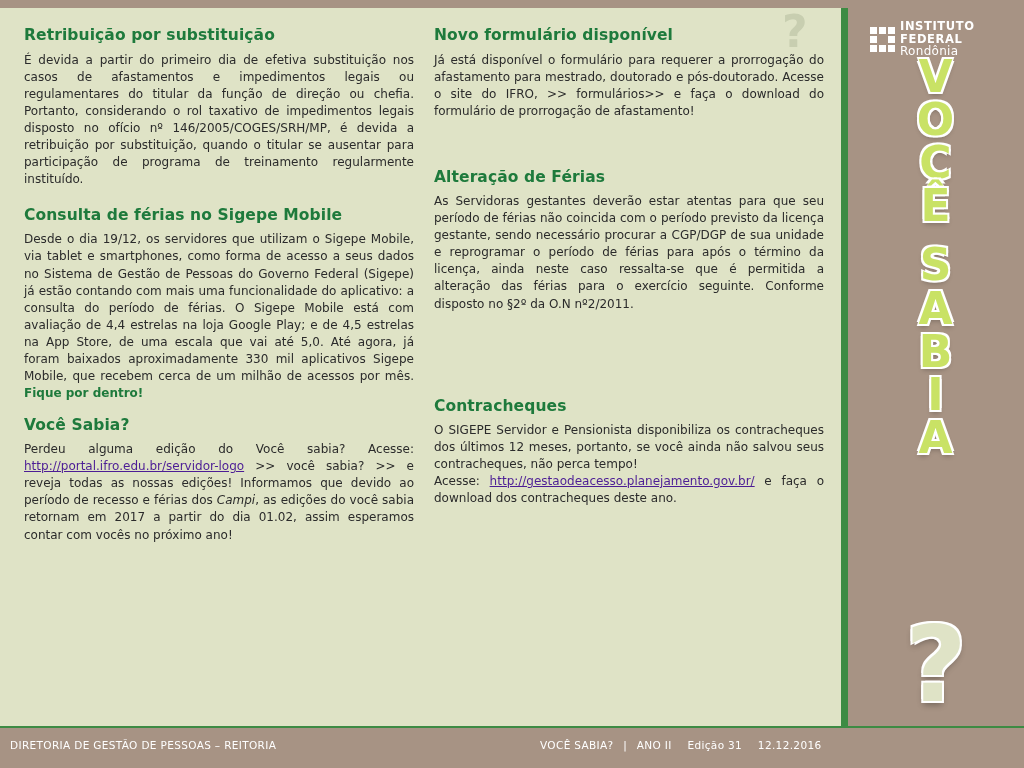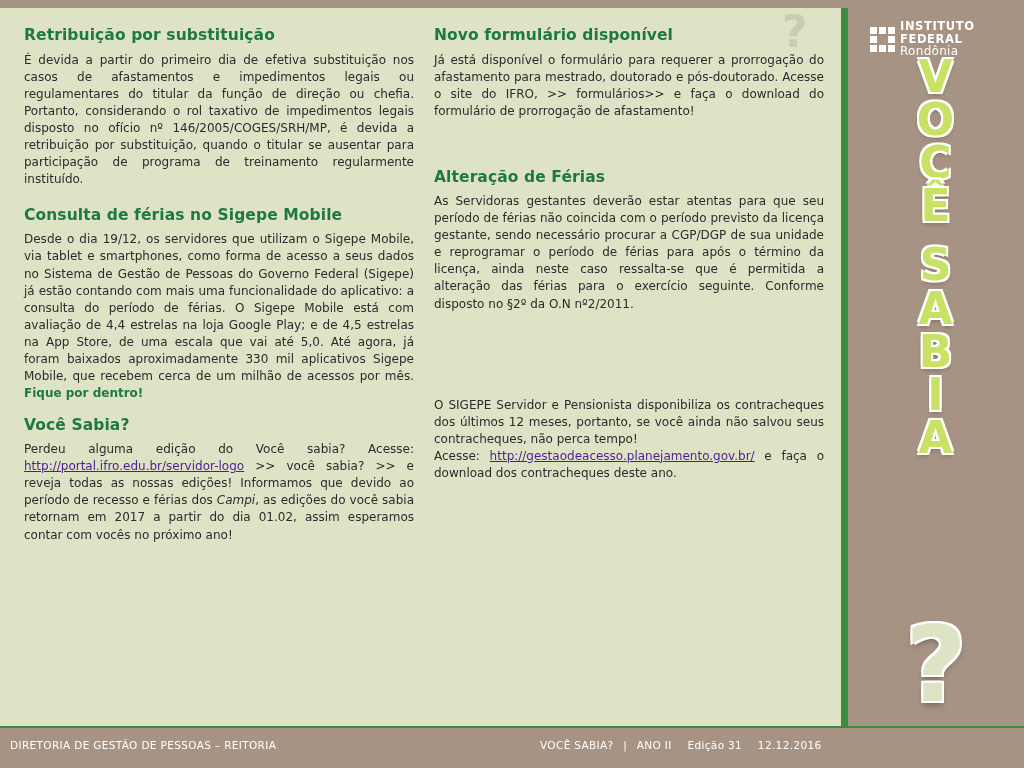--- a/index.html
+++ b/index.html
@@ -239,20 +239,21 @@
       <h2 class="heading">Novo formulário disponível</h2>
       <p class="body-text">Já está disponível o formulário para requerer a prorrogação do afastamento para mestrado, doutorado e pós-doutorado. Acesse o site do IFRO, &gt;&gt; formulários&gt;&gt; e faça o download do formulário de prorrogação de afastamento!</p>
 
       <div class="spacer-lg"></div>
 
       <h2 class="heading">Alteração de Férias</h2>
       <p class="body-text">As Servidoras gestantes deverão estar atentas para que seu período de férias não coincida com o período previsto da licença gestante, sendo necessário procurar a CGP/DGP de sua unidade e reprogramar o período de férias para após o término da licença, ainda neste caso ressalta-se que é permitida a alteração das férias para o exercício seguinte. Conforme disposto no §2º da O.N nº2/2011.</p>
 
       <div class="spacer-xl"></div>
 
+      <h2 class="heading">Contracheques</h2>
       <p class="body-text tight"><span>O SIGEPE Servidor e Pensionista disponibiliza os contracheques dos últimos 12 meses, portanto, se você ainda não salvou seus contracheques, não perca tempo!</span><br><span>Acesse:  </span><a class="link" href="#">http://gestaodeacesso.planejamento.gov.br/</a><span> e faça o download dos contracheques deste ano.</span></p>
     </div>
 
     <div class="panel-bottom-accent"></div>
   </div>
 
   <div class="sidebar">
 
     <div class="logo">
       <div class="logo-mark">

